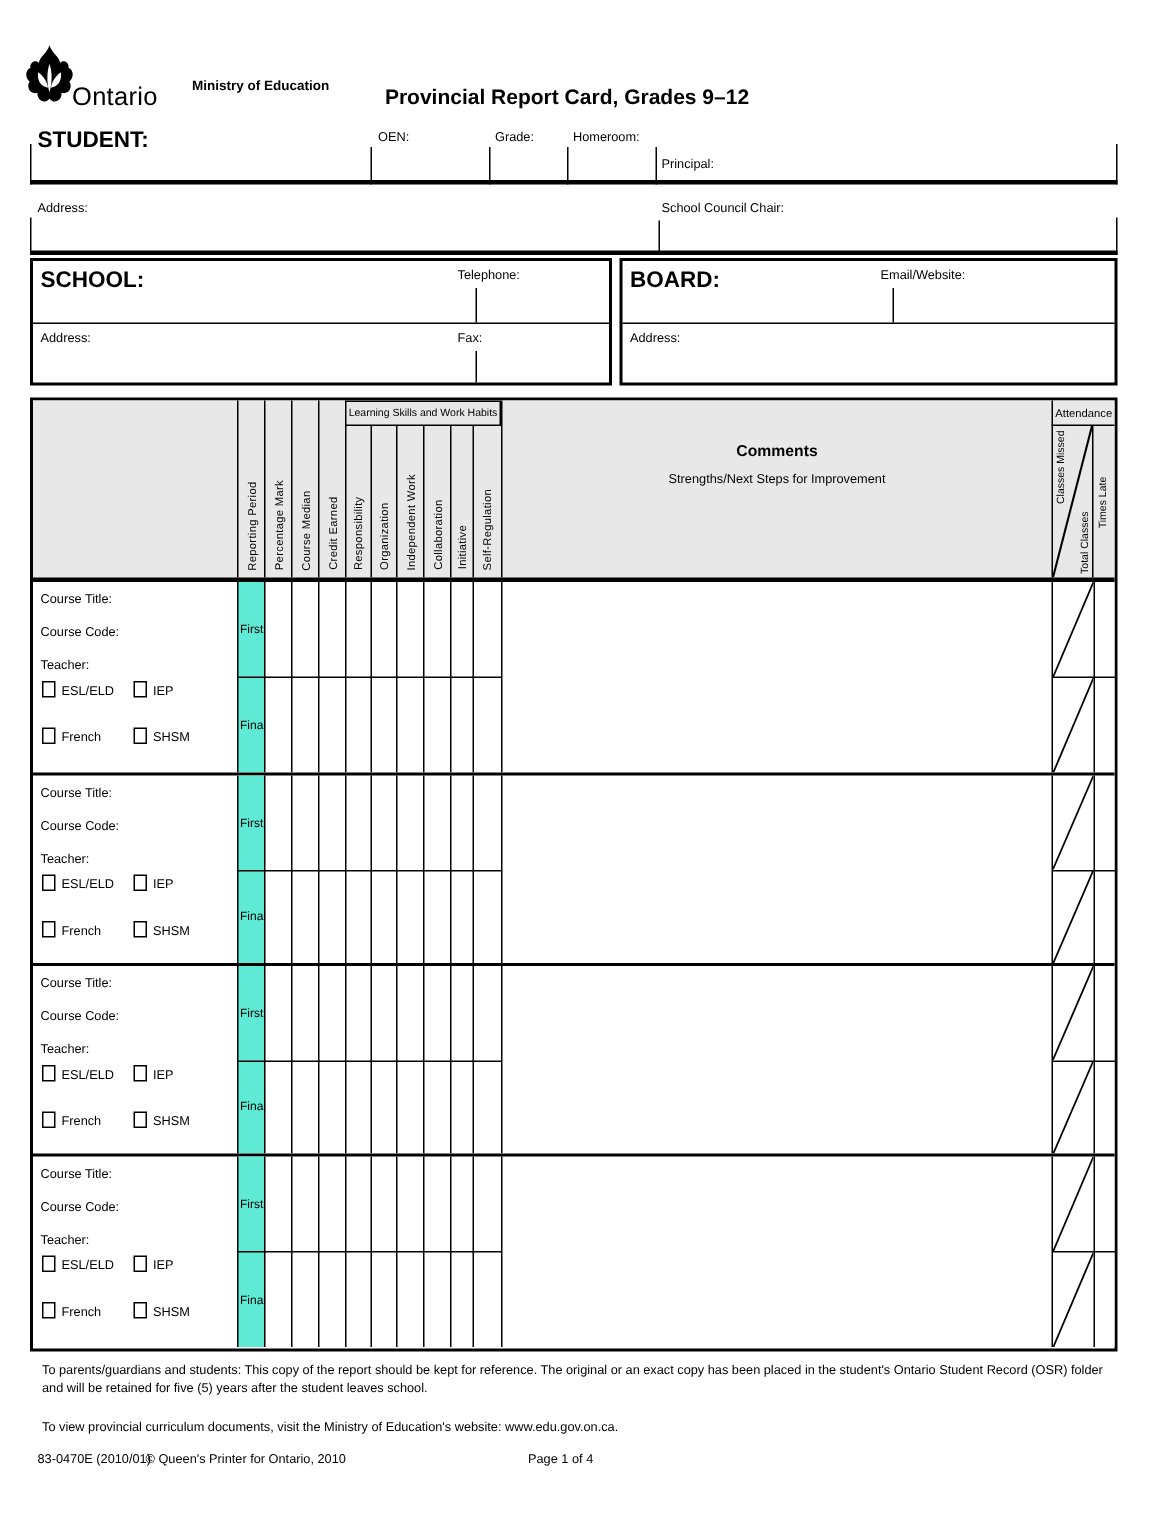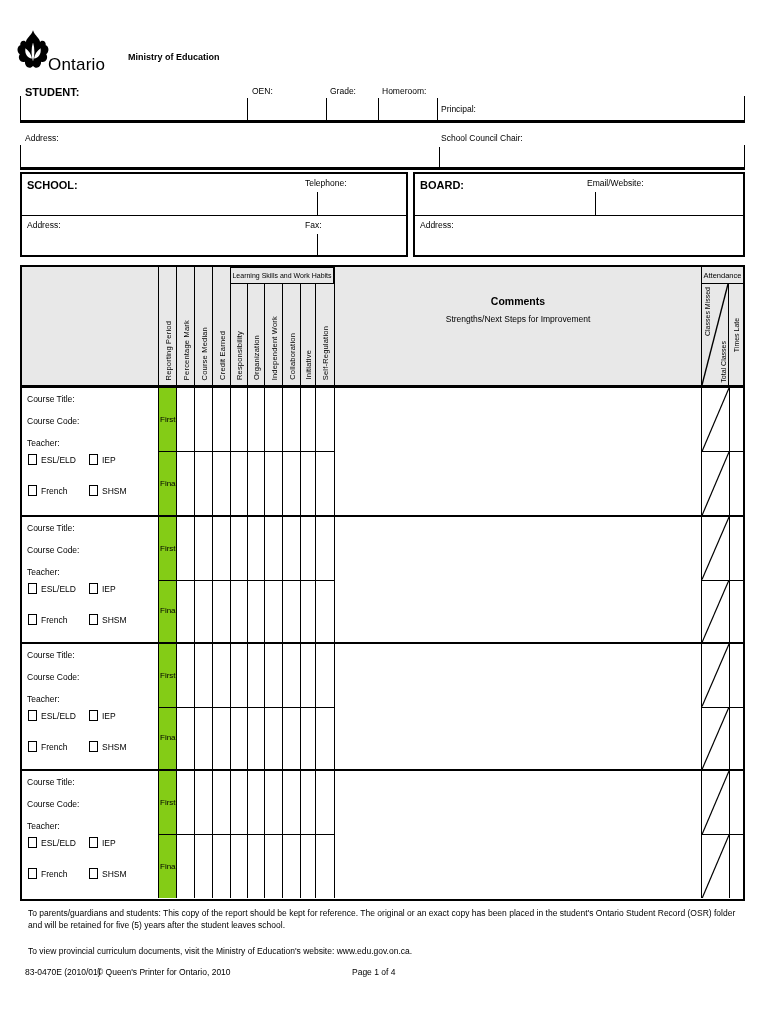--- a/index.html
+++ b/index.html
@@ -1,20 +1,20 @@
 <!DOCTYPE html>
 <html><head>
 <meta charset="utf-8">
 <style>
   html,body{margin:0;padding:0;background:#fff;}
   .page{position:relative;width:768px;height:1021px;background:#fff;color:#000;
         font-family:"Liberation Sans",sans-serif;overflow:hidden;}
   .abs{position:absolute;}
   .lbl{font-size:8.5px;line-height:1.1;white-space:nowrap;}
-  .lbl-b{font-size:11px;font-weight:bold;line-height:1.1;white-space:nowrap;}
+  .lbl-b{font-size:15px;font-weight:bold;line-height:1.1;white-space:nowrap;}
   .tick{position:absolute;width:1px;background:#000;}
   .hline{position:absolute;height:1px;background:#000;}
   .box-lr{border-left:1px solid #000;border-right:1px solid #000;border-bottom:3px solid #000;}
   
   .info-box{position:absolute;border:2px solid #000;box-sizing:border-box;}
   
   #report-table{position:absolute;left:20px;top:265px;width:725px;height:636px;
                 border:2px solid #000;box-sizing:border-box;}
   .thead{position:absolute;left:0;top:0;width:721px;height:121px;background:#e8e8e8;
          border-bottom:3px solid #000;box-sizing:border-box;}
@@ -46,21 +46,21 @@
   .cm-lbl{left:2px;top:3px;}
   .tc-lbl{right:1px;bottom:2px;}
   
   .crow{position:absolute;left:0;width:721px;height:127px;box-sizing:border-box;background:#fff;}
   .crow.sep{border-top:2px solid #000;}
   .c-info{position:absolute;left:0;top:0;width:136px;height:100%;}
   .c-info .lbl{position:absolute;left:5px;}
   .cbgroup{position:absolute;display:flex;align-items:center;gap:4px;}
   .cb{display:inline-block;width:9px;height:11px;border:1.5px solid #000;box-sizing:border-box;background:#fff;}
   .cbtxt{font-size:8.5px;white-space:nowrap;}
-  .c-rp{position:absolute;left:136px;top:0;width:18px;height:100%;background:#84cc16;
+  .c-rp{position:absolute;left:136px;top:0;width:18px;height:100%;background:#5eead4;
         border-left:1px solid #000;box-sizing:border-box;}
   .c-rp .half{position:absolute;left:0;width:100%;height:50%;display:flex;align-items:center;
               padding-left:1px;font-size:8px;box-sizing:border-box;}
   .c-rp .half.bot{top:50%;}
   .vl{position:absolute;top:0;height:100%;width:1px;background:#000;}
   .midline{position:absolute;top:63px;height:1px;background:#000;}
   .c-comments{position:absolute;left:312px;top:0;width:367px;height:100%;
               border-left:1px solid #000;box-sizing:border-box;}
   .c-att{position:absolute;left:679px;top:0;width:42px;height:100%;
          border-left:1px solid #000;box-sizing:border-box;}
@@ -76,20 +76,21 @@
 
 <div class="page">
 
   <span class="abs" style="left:16px;top:29px;">
     <svg width="34" height="44" viewBox="0 0 36 46">
       <path fill="#000" d="M18 1 C16 7 11 9 10.5 13.5 C9 11 4 12 4.5 17 C1 18 0.5 24 4 26.5 C1.5 30 4 36 9.5 34.5 C9 40 15 43 18 38.5 C21 43 27 40 26.5 34.5 C32 36 34.5 30 32 26.5 C35.5 24 35 18 31.5 17 C32 12 27 11 25.5 13.5 C25 9 20 7 18 1 Z M18 14 C20 20 20 28 18 34 C16 28 16 20 18 14 Z M10 20 C14 23 16 26 17 31 C12 30 9 26 10 20 Z M26 20 C27 26 24 30 19 31 C20 26 22 23 26 20 Z"></path>
     </svg>
   </span>
   <span class="abs" style="left:48px;top:55px;font-size:17px;font-weight:500;letter-spacing:.2px;">Ontario</span>
   <span class="abs lbl-b" style="left:128px;top:53px;font-size:9px;">Ministry of Education</span>
+  <span class="abs" style="left:238px;top:56px;width:280px;text-align:center;font-size:14px;font-weight:bold;">Provincial Report Card, Grades 9–12</span>
 
 
   <span class="abs lbl-b" style="left:25px;top:86px;">STUDENT:</span>
   <span class="abs lbl" style="left:252px;top:87px;">OEN:</span>
   <span class="abs lbl" style="left:330px;top:87px;">Grade:</span>
   <span class="abs lbl" style="left:382px;top:87px;">Homeroom:</span>
   <span class="abs lbl" style="left:441px;top:105px;text-align:right;">Principal:</span>
   <div class="abs box-lr" style="left:20px;top:96px;width:725px;height:27px;box-sizing:border-box;"></div>
   <div class="tick" style="left:247px;top:98px;height:25px;"></div>
   <div class="tick" style="left:326px;top:98px;height:25px;"></div>

